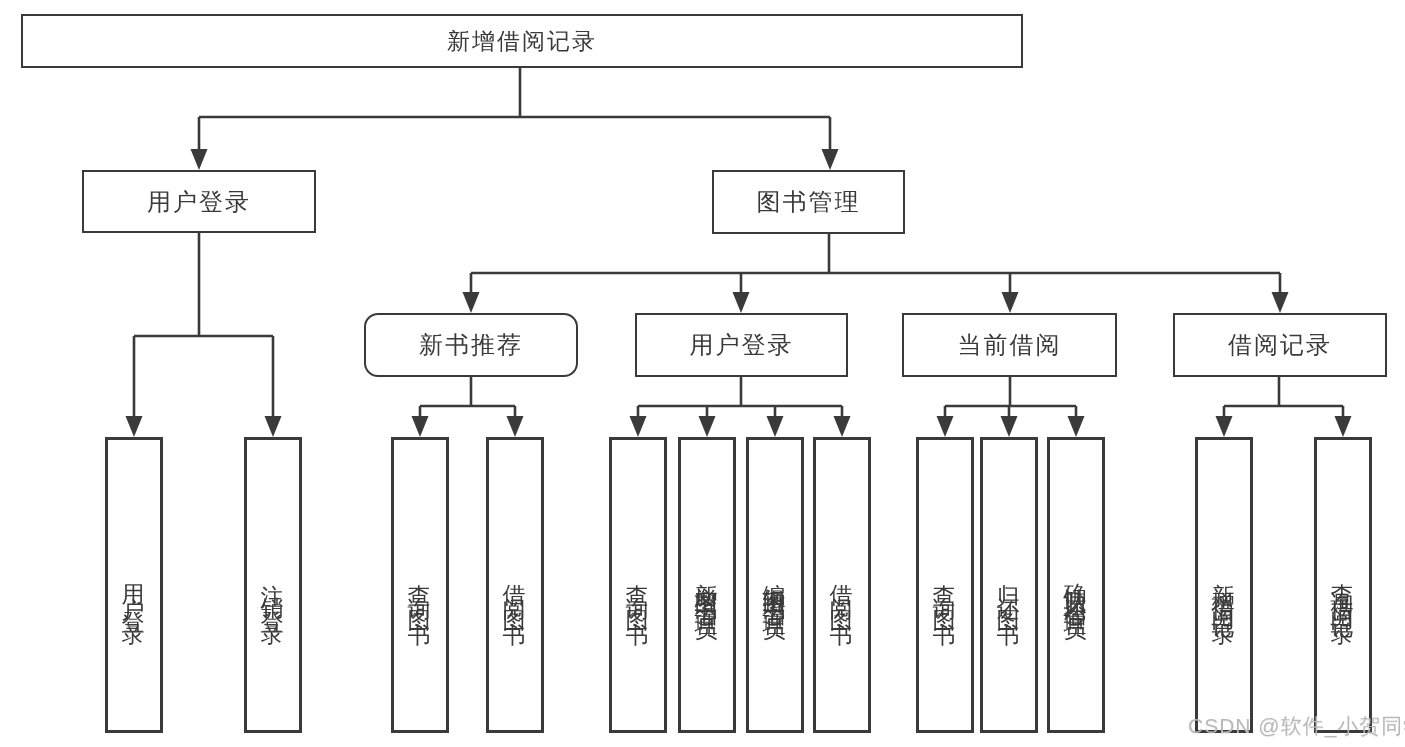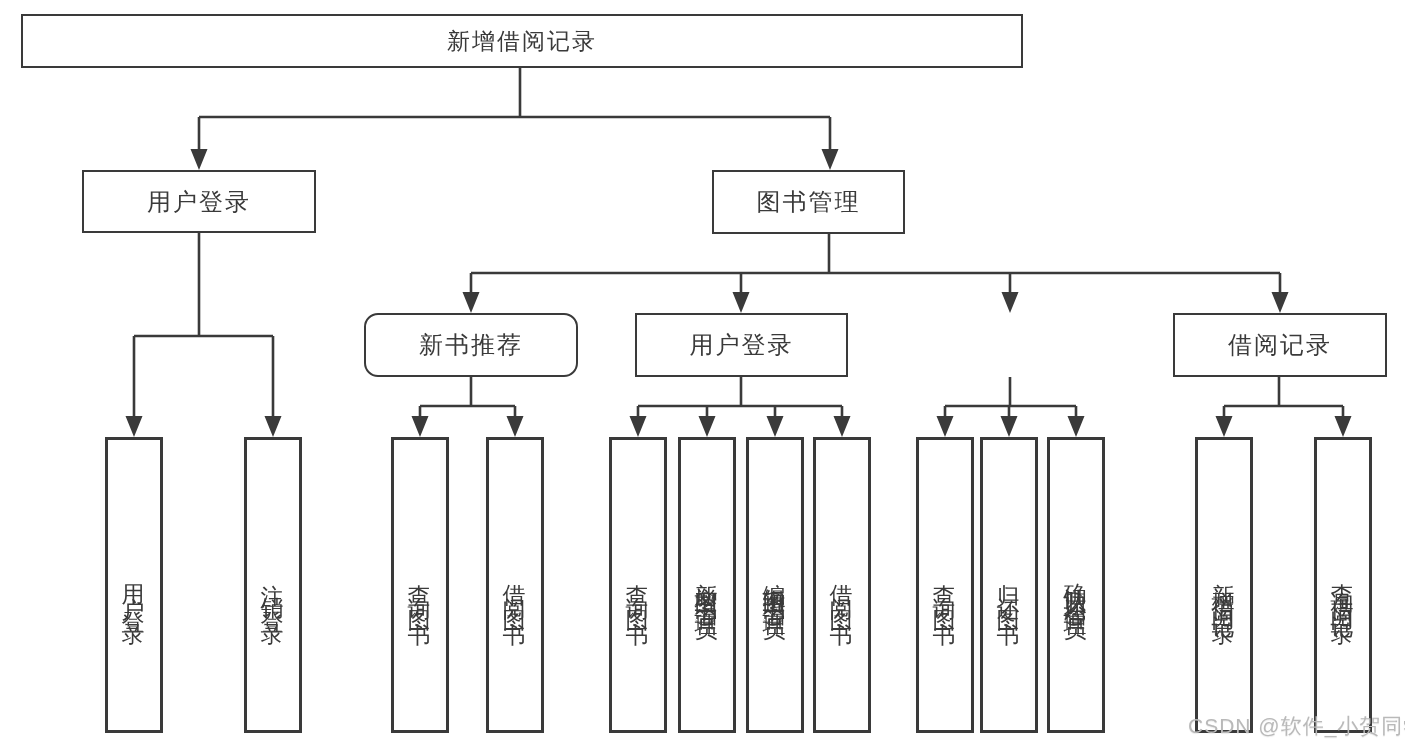--- a/index.html
+++ b/index.html
@@ -77,20 +77,23 @@
   <div class="node lvl2b">
     <span>图书管理</span>
   </div>
 
   <div class="node lvl3 lvl3a">
     <span>新书推荐</span>
   </div>
   <div class="node lvl3 lvl3b">
     <span>用户登录</span>
   </div>
+  <div class="node lvl3 lvl3c">
+    <span>当前借阅</span>
+  </div>
   <div class="node lvl3 lvl3d">
     <span>借阅记录</span>
   </div>
 
   <div class="leaf len4" style="left:105px">
     <span>用户登录</span>
   </div>
   <div class="leaf len4" style="left:244px">
     <span>注销登录</span>
   </div>

